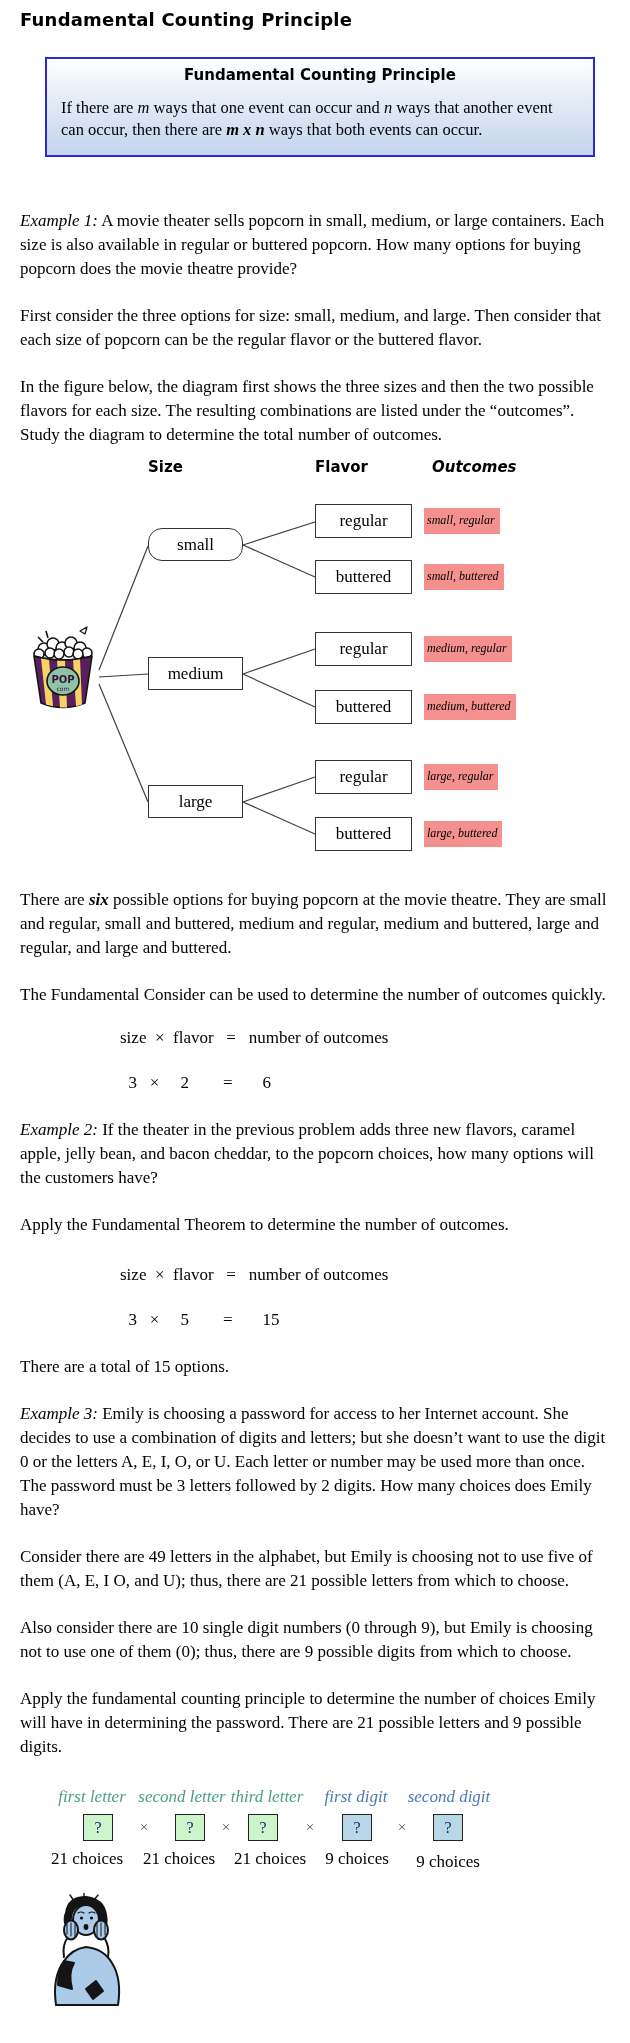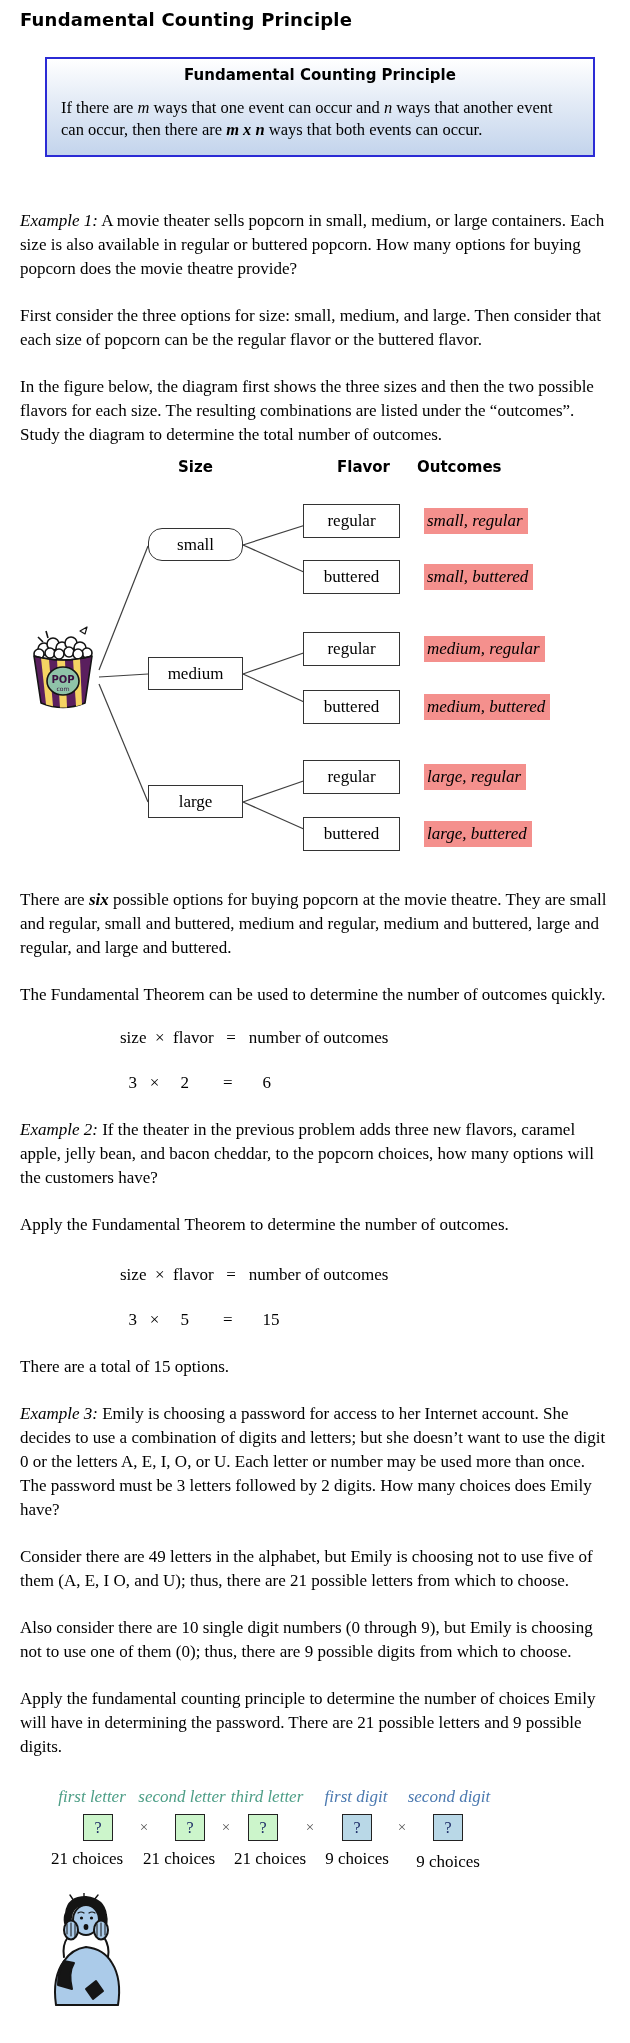--- a/index.html
+++ b/index.html
@@ -25,30 +25,30 @@
   .iv{font-style:italic;}
   .bi{font-style:italic;font-weight:bold;text-align:right;}
   p.para{font-size:17px;line-height:24px;margin:23px 20px 0 20px;width:592px;}
   p.first{margin-top:52px;}
   .lead{font-style:italic;}
   
   .tree{position:relative;height:425px;margin-top:10px;}
   .tree svg.lines{position:absolute;left:0;top:0;}
   .tree-header{
     position:absolute;top:1px;font-family:"DejaVu Sans", sans-serif;
-    font-weight:bold;font-size:15px;text-align:center;
+    font-weight:bold;font-size:15px;
   }
   .node{
     position:absolute;border:1px solid #333;background:#fff;text-align:center;
     font-size:17px;box-sizing:border-box;
   }
   .size-node{left:148px;width:95px;height:33px;line-height:31px;}
-  .flavor-node{left:303px;width:97px;height:34px;line-height:32px;}
+  .flavor-node{left:315px;width:97px;height:34px;line-height:32px;}
   .outcome{
-    position:absolute;left:424px;font-style:italic;font-size:17px;line-height:25px;
+    position:absolute;left:424px;font-style:italic;font-size:12px;line-height:25px;
     background:#f4908d;padding:0 5px 1px 3px;white-space:nowrap;
   }
   .bucket{position:absolute;left:28px;top:166px;}
   
   .eq{font-size:17px;line-height:24px;white-space:pre;margin:19px 0 0 120px;}
   
   .pw{position:relative;height:92px;margin-top:28px;font-size:17px;}
   .pw-label{position:absolute;top:0;transform:translateX(-50%);font-style:italic;white-space:nowrap;}
   .pw-label.letter{color:#4d9e86;}
   .pw-label.digit{color:#4b79b0;}
@@ -123,21 +123,21 @@
       </g>
       <path d="M6 33 Q35 41 64 33" fill="none"></path>
       <ellipse cx="35" cy="58" rx="16" ry="14" fill="#8fc3a8"></ellipse>
       <text x="35" y="60" font-size="10" font-weight="bold" text-anchor="middle" fill="#3a1040" stroke="none" font-family="DejaVu Sans, sans-serif">POP</text>
       <text x="35" y="68" font-size="6" text-anchor="middle" fill="#3a1040" stroke="none" font-family="DejaVu Sans, sans-serif">corn</text>
     </g>
   </svg>
 
   <div class="tree-header" style="left:148px;width:95px;">Size</div>
   <div class="tree-header" style="left:315px;width:97px;">Flavor</div>
-  <div class="tree-header" style="left:417px;">Outcomes</div>
+  <div class="tree-header" style="left:432px;font-style:italic;">Outcomes</div>
 
   <div class="node size-node" style="top:71px;border-radius:14px;">small</div>
   <div class="node size-node" style="top:200px;">medium</div>
   <div class="node size-node" style="top:328px;">large</div>
 
   <div class="node flavor-node" style="top:47px;">regular</div>
   <div class="node flavor-node" style="top:103px;">buttered</div>
   <div class="node flavor-node" style="top:175px;">regular</div>
   <div class="node flavor-node" style="top:233px;">buttered</div>
   <div class="node flavor-node" style="top:303px;">regular</div>
@@ -146,21 +146,21 @@
   <div class="outcome" style="top:51px;">small, regular</div>
   <div class="outcome" style="top:107px;">small, buttered</div>
   <div class="outcome" style="top:179px;">medium, regular</div>
   <div class="outcome" style="top:237px;">medium, buttered</div>
   <div class="outcome" style="top:307px;">large, regular</div>
   <div class="outcome" style="top:364px;">large, buttered</div>
 </div>
 
 <p class="para" style="margin-top:6px;"><span>There are </span><span class="bi">six</span><span> possible options for buying popcorn at the movie theatre.  They are small and regular, small and buttered, medium and regular, medium and buttered, large and regular, and large and buttered.</span></p>
 
-<p class="para">The Fundamental Theorem can be used to determine the number of outcomes quickly.</p>
+<p class="para">The Fundamental Consider can be used to determine the number of outcomes quickly.</p>
 
 <div class="eq" style="margin-top:19px;">size  ×  flavor   =   number of outcomes</div>
 <div class="eq" style="margin-top:21px;">  3   ×     2        =       6</div>
 
 <p class="para"><span class="lead">Example 2:</span><span> If the theater in the previous problem adds three new flavors, caramel apple, jelly bean, and bacon cheddar, to the popcorn choices, how many options will the customers have?</span></p>
 
 <p class="para">Apply the Fundamental Theorem to determine the number of outcomes.</p>
 
 <div class="eq" style="margin-top:26px;">size  ×  flavor   =   number of outcomes</div>
 <div class="eq" style="margin-top:21px;">  3   ×     5        =       15</div>

